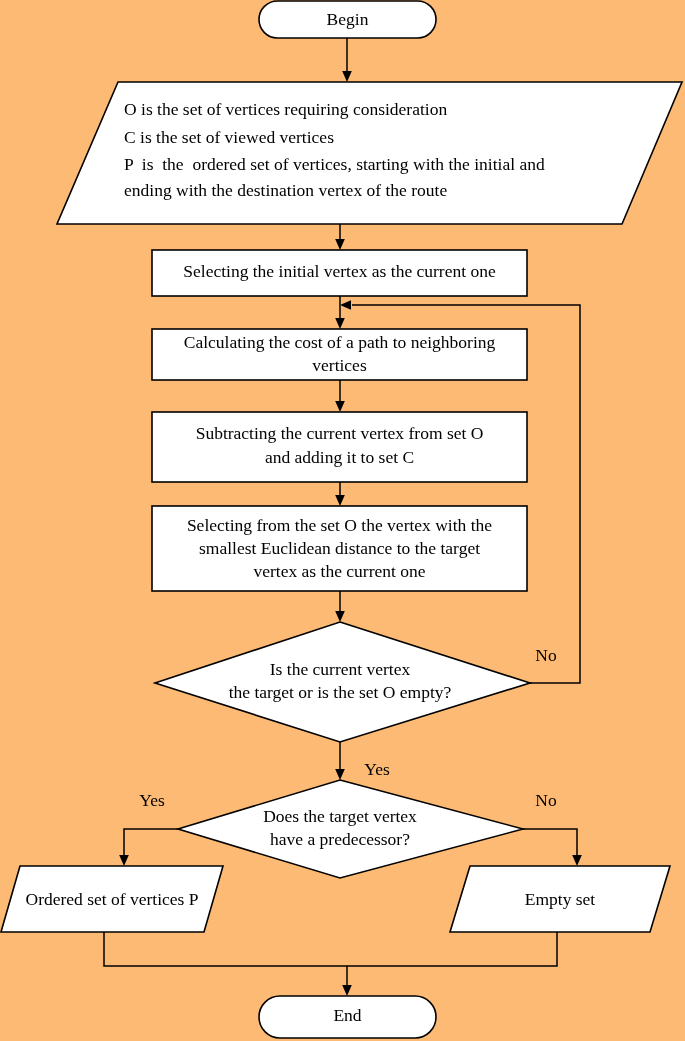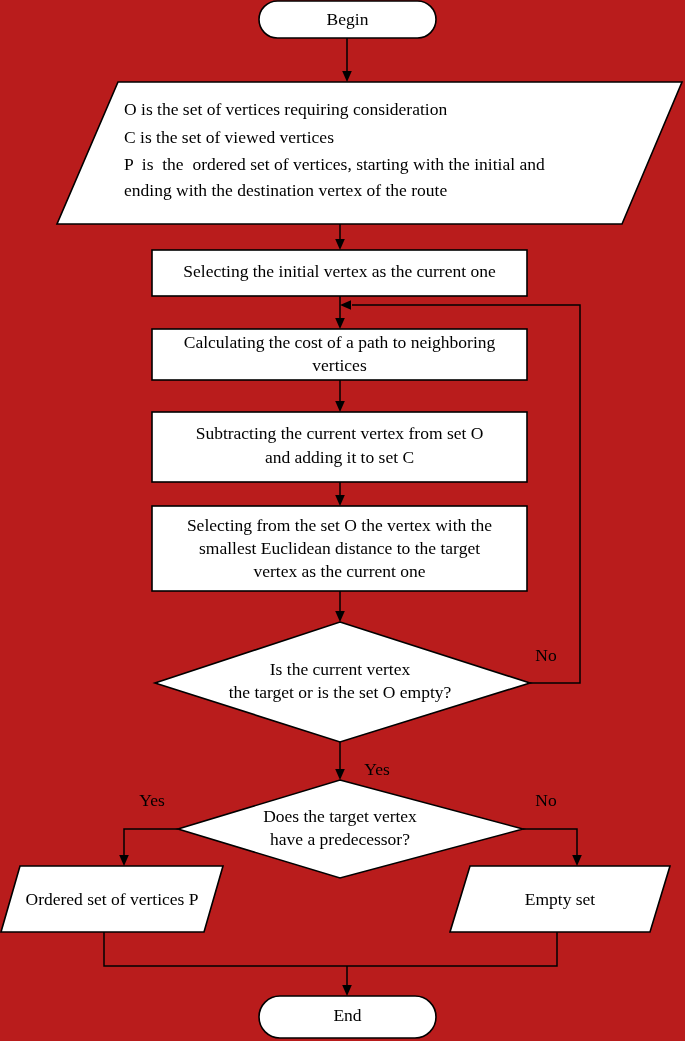--- a/index.html
+++ b/index.html
@@ -10,21 +10,21 @@
   body {
     width: 685px;
     height: 1041px;
     overflow: hidden;
     font-family: "Liberation Serif", "DejaVu Serif", serif;
   }
   #flowchart-root {
     position: relative;
     width: 685px;
     height: 1041px;
-    background: #b91c1c;
+    background: #fdba74;
   }
   svg#flow {
     display: block;
     width: 685px;
     height: 1041px;
   }
   .shape {
     fill: #ffffff;
     stroke: #000000;
     stroke-width: 1.6;

